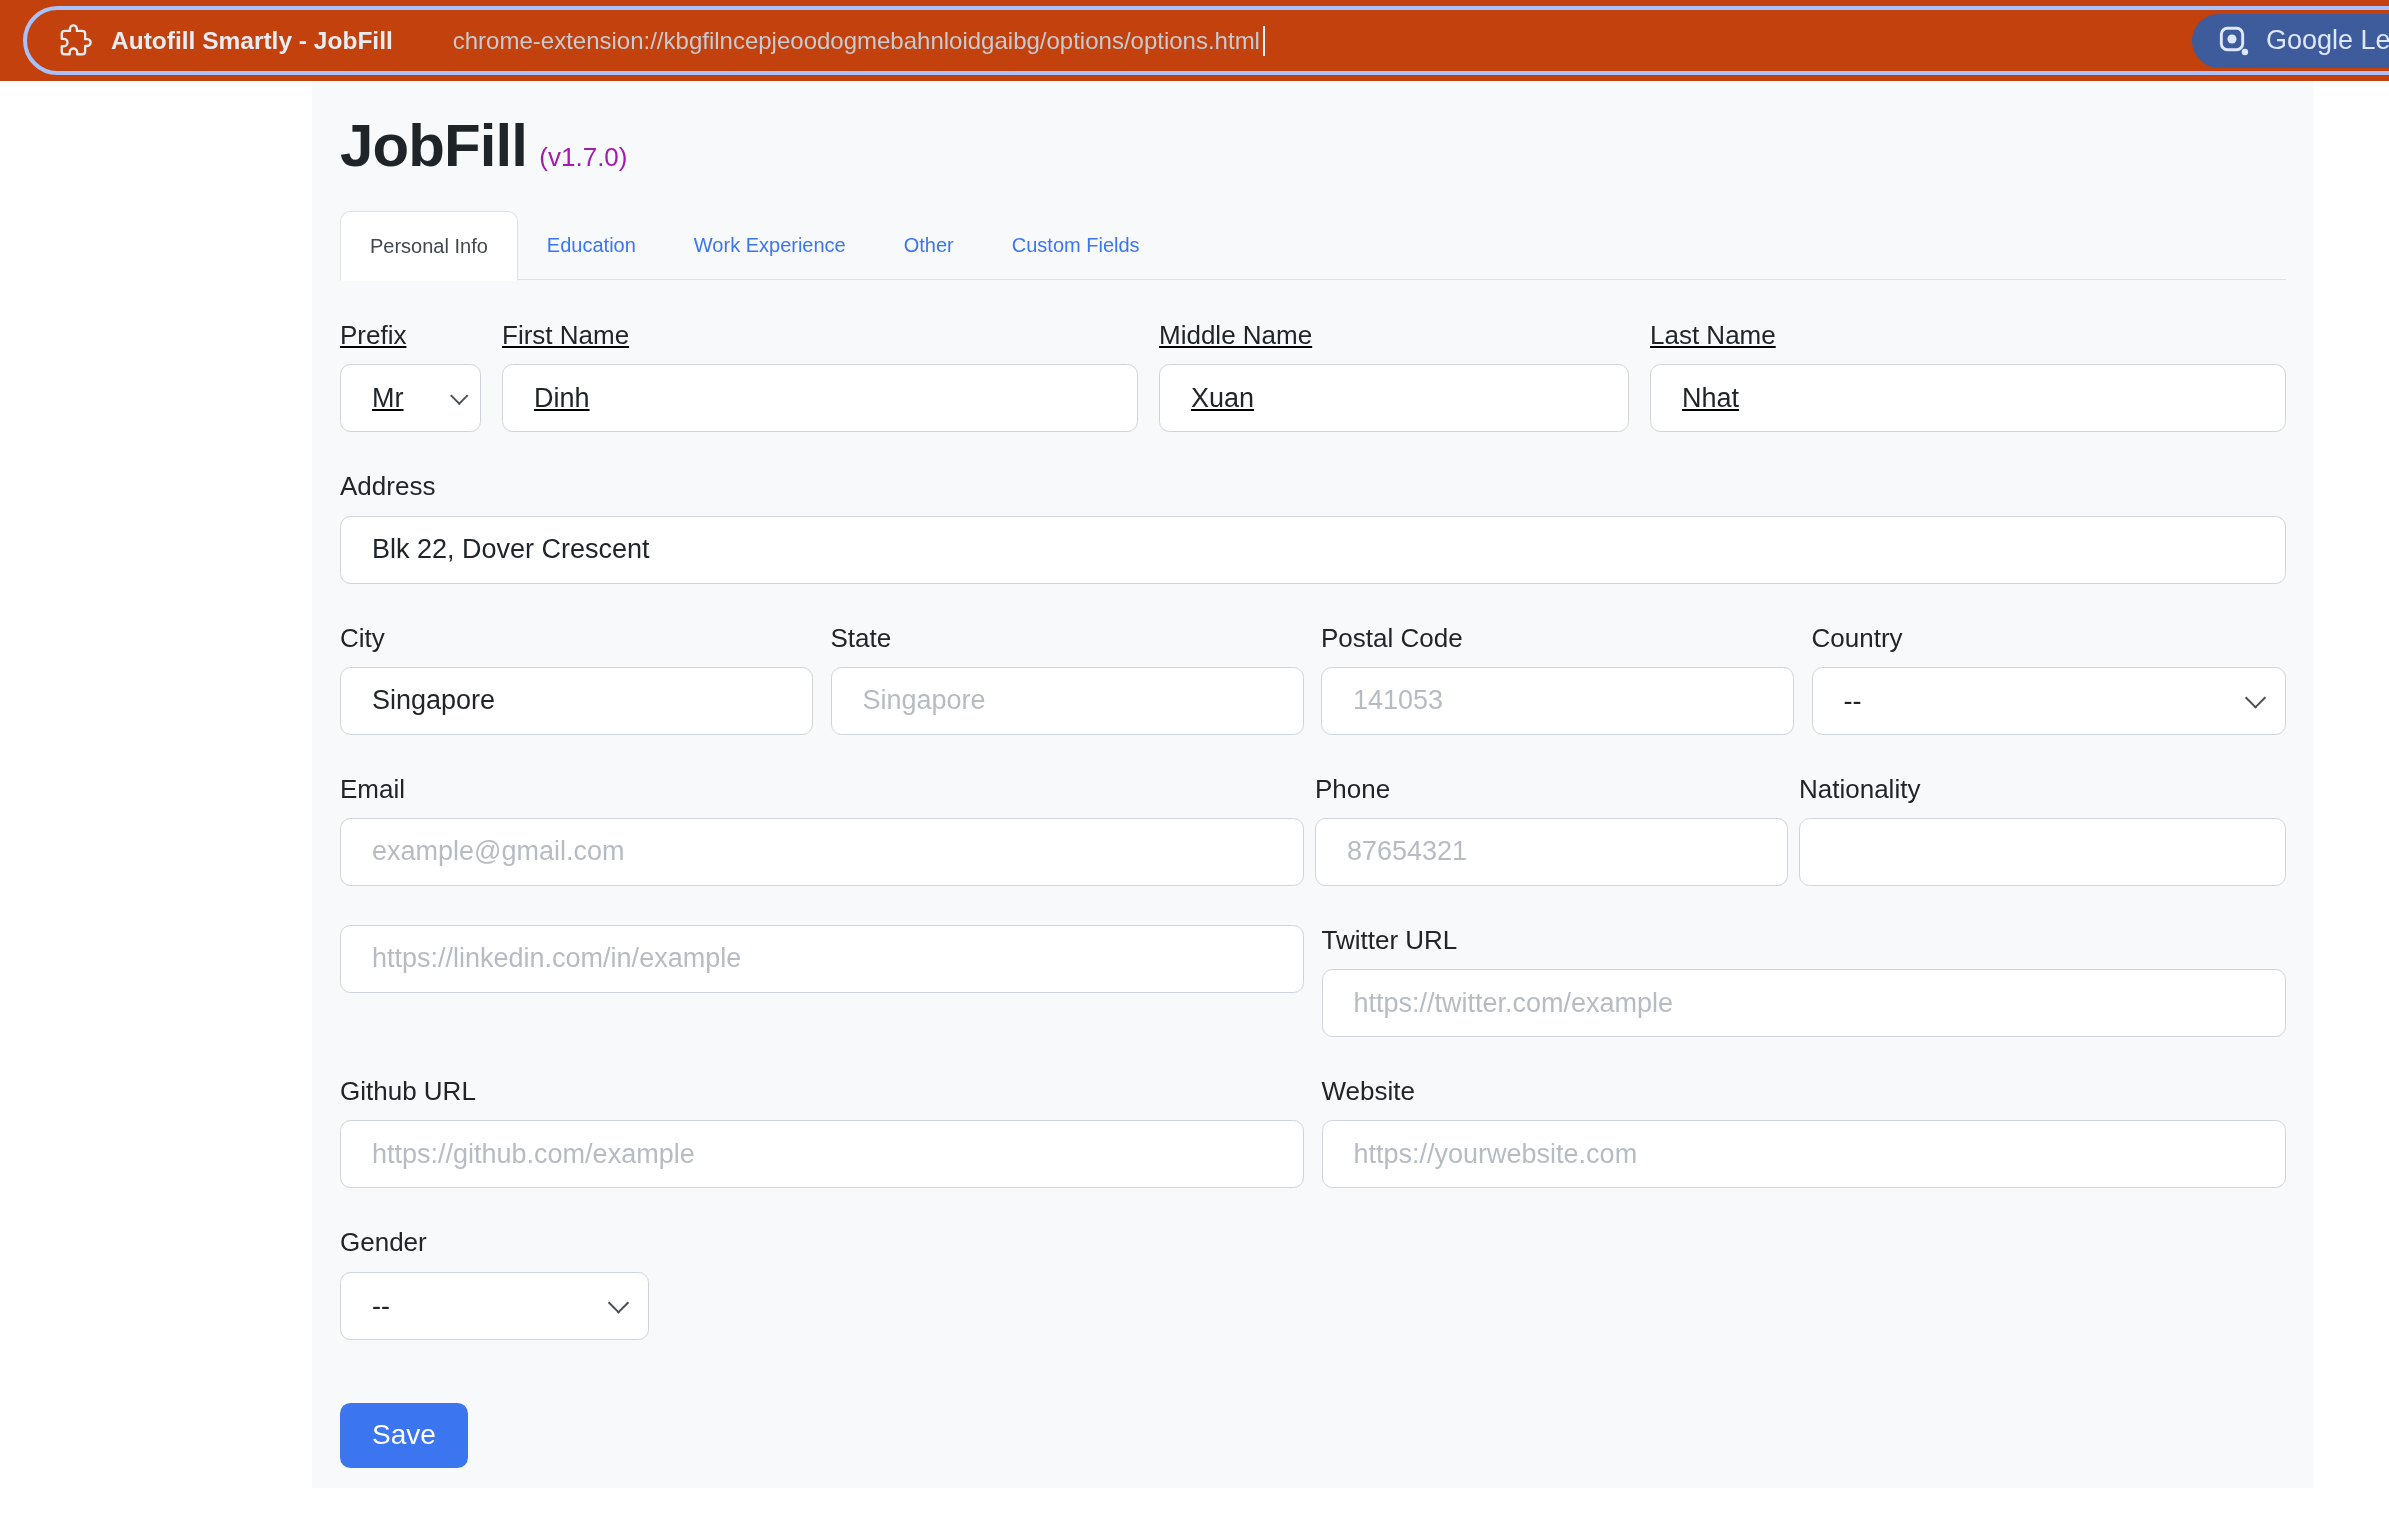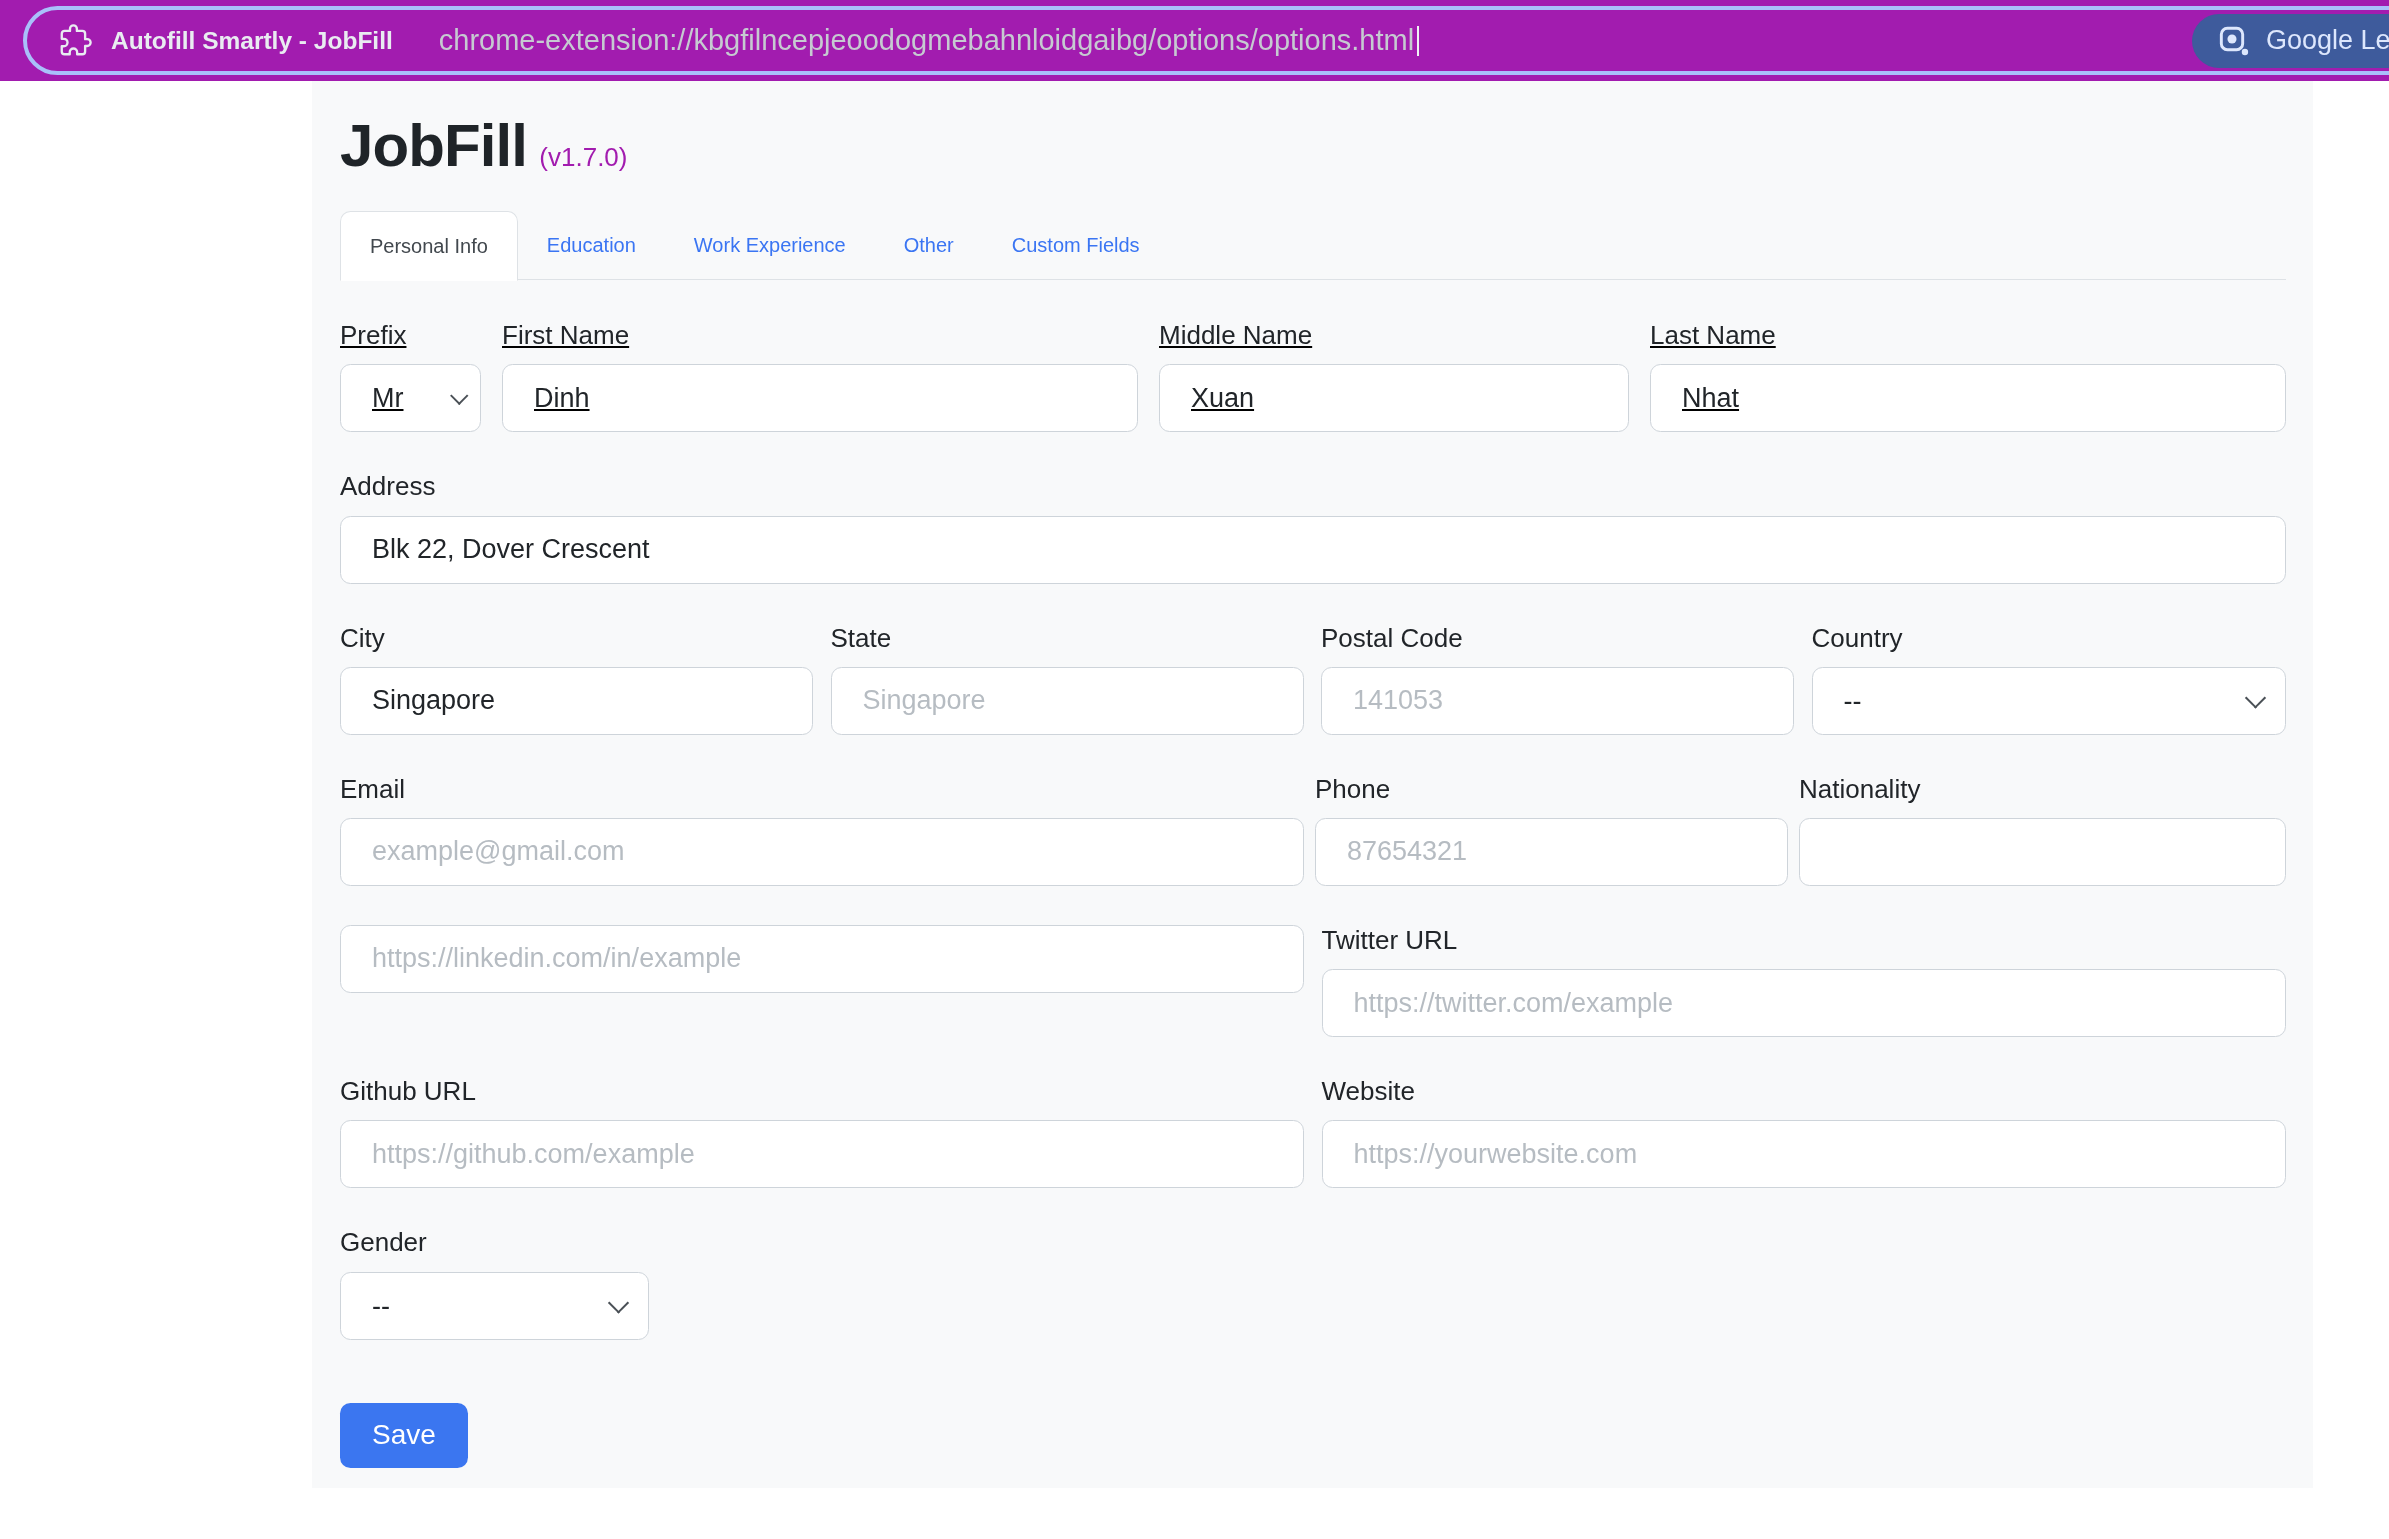--- a/index.html
+++ b/index.html
@@ -1,29 +1,29 @@
 <!DOCTYPE html>
 <html style="font-size:14px"><head>
 <meta charset="utf-8">
 <style>
   html,body{margin:0;padding:0;}
   body{
     width:2389px;height:1539px;overflow:hidden;background:#ffffff;
     font-family:"Liberation Sans",sans-serif;position:relative;
   }
   
-  .addrbar{position:relative;height:81px;background:#a21caf;padding-left:42px;}
+  .addrbar{position:relative;height:81px;background:#c2410c;padding-left:42px;}
   .addr-pill{
     position:absolute;left:23px;top:6.1px;bottom:6.1px;right:-79px;
     border:4.4px solid #a9c0fa;border-radius:39px;box-sizing:border-box;
     display:flex;align-items:center;padding-left:32px;
   }
   .ext-icon{width:33px;height:33px;flex:0 0 auto;}
   .ext-title{color:#e9ecf1;font-weight:700;font-size:24.5px;margin-left:19px;white-space:nowrap;}
-  .addr-url{color:#c6cad1;font-size:29px;margin-left:46px;white-space:nowrap;}
+  .addr-url{color:#c6cad1;font-size:24px;margin-left:60px;white-space:nowrap;}
   .caret{display:inline-block;width:2.6px;height:30px;background:#f0f2f5;margin-left:2.6px;vertical-align:-6.1px;}
   .lens-chip{
     position:absolute;left:2165px;top:50%;transform:translateY(-50%);
     height:54px;width:333px;background:#3e5b9c;border-radius:35px;
     display:flex;align-items:center;gap:16px;padding:0 26px;box-sizing:border-box;
     color:#dde7fd;font-size:27px;font-weight:500;white-space:nowrap;overflow:hidden;
   }
   .lens-icon{width:32px;height:32px;flex:0 0 auto;}
   
   .card{

